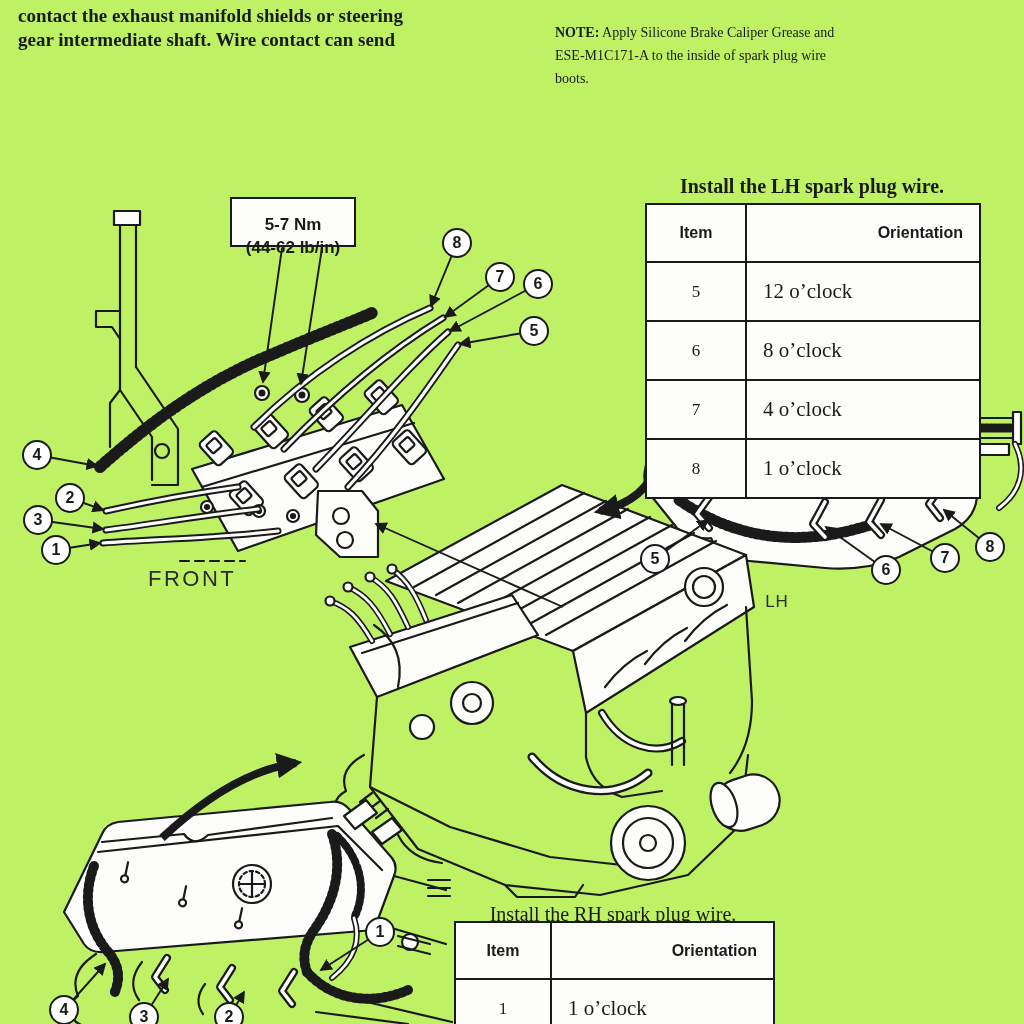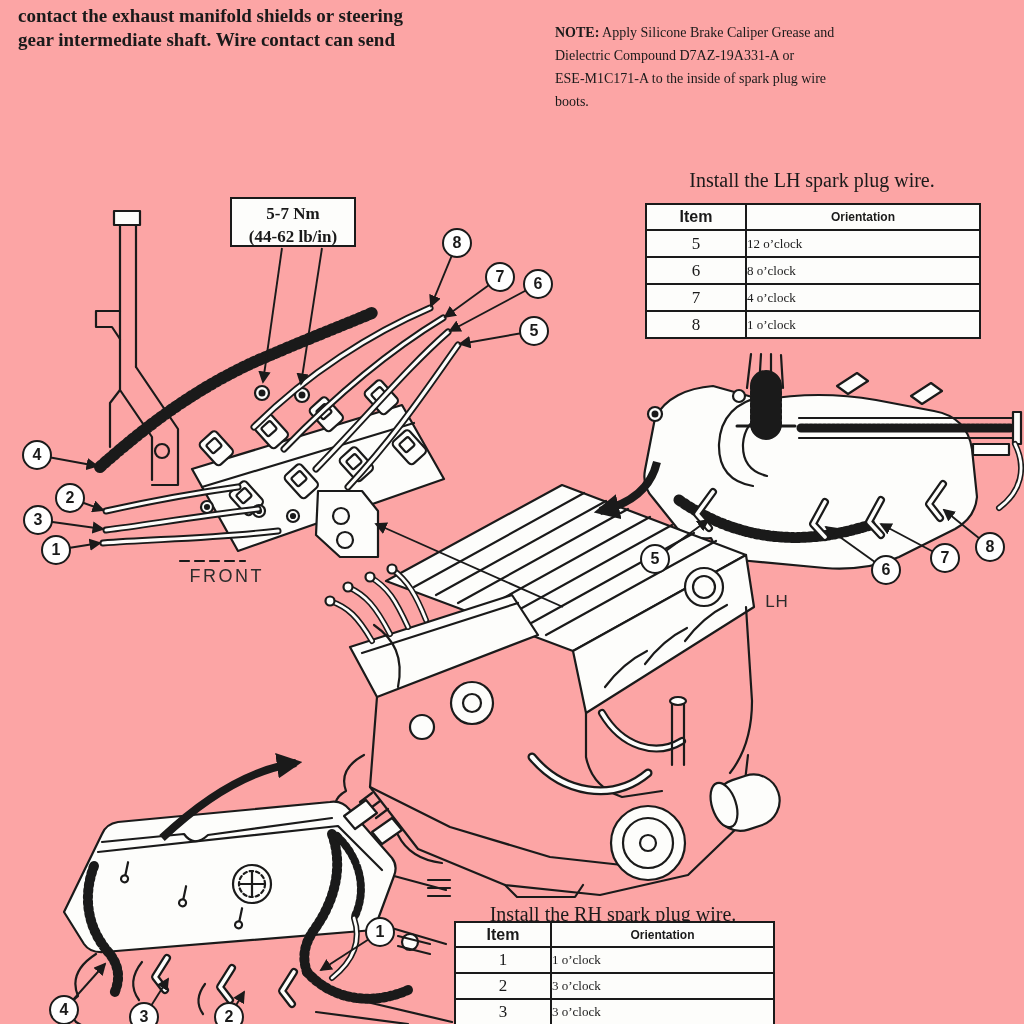--- a/index.html
+++ b/index.html
@@ -1,50 +1,50 @@
 <!DOCTYPE html>
 <html><head>
 <meta charset="utf-8">
 <style>
   html,body{margin:0;padding:0;background:#e8e8e8;}
   .page{
     position:relative;width:1024px;height:1024px;overflow:hidden;
-    background:#fca5a5;color:#1a1a1a;
+    background:#bef264;color:#1a1a1a;
     font-family:"Liberation Serif", serif;
   }
   .abs{position:absolute;}
   
   .warning{left:18px;top:4px;width:460px;font-weight:bold;font-size:19px;line-height:24px;z-index:6;}
   .note{left:555px;top:21px;width:420px;font-size:14px;line-height:23px;height:111px;overflow:hidden;z-index:6;}
   .note .b{font-weight:bold;}
   
   .tbl-title{font-size:20px;text-align:center;z-index:6;}
-  .lh-title{left:645px;top:169px;width:334px;}
+  .lh-title{left:645px;top:175px;width:334px;font-weight:bold;}
   .rh-title{left:452px;top:883px;width:322px;margin-top:20px;}
   
   table.otable{border-collapse:collapse;table-layout:fixed;background:#fdfdfb;z-index:6;position:absolute;}
-  table.otable th, table.otable td{border:2px solid #1a1a1a;padding:0;overflow:hidden;}
+  table.otable th, table.otable td{border:2px solid #1a1a1a;padding:16px;overflow:hidden;}
   table.otable{border:1px solid #1a1a1a;}
   th.h-item{font-family:"Liberation Sans",sans-serif;font-weight:bold;font-size:16px;text-align:center;}
-  th.h-orient{font-family:"Liberation Sans",sans-serif;font-weight:bold;font-size:12px;padding-right:12px;}
+  th.h-orient{font-family:"Liberation Sans",sans-serif;font-weight:bold;font-size:16px;text-align:right;padding-right:12px;}
   td.c-item{font-size:17px;text-align:center;}
-  td.c-orient{font-size:13px;text-align:left;padding-left:9px;}
+  td.c-orient{font-size:21px;text-align:left;padding-left:9px;}
   .lh-table{left:645px;top:203px;}
   .lh-table th{height:24px;} .lh-table td{height:25px;}
   .rh-table{left:454px;top:921px;}
   .rh-table th{height:23px;} .rh-table td{height:24px;}
   
   .torque-box{
     left:230px;top:197px;width:126px;height:50px;border:2.5px solid #1a1a1a;background:#fdfdfb;
-    font-family:Liberation Serif, serif;font-weight:bold;font-size:17px;line-height:23px;
-    text-align:center;padding-top:3px;box-sizing:border-box;z-index:6;
+    font-family:Liberation Sans, sans-serif;font-weight:bold;font-size:17px;line-height:23px;
+    text-align:center;padding-top:14px;box-sizing:border-box;z-index:6;
   }
   
   .cap{font-family:"Liberation Sans",sans-serif;color:#2b2b2b;z-index:6;}
-  .front-cap{left:148px;top:566px;width:116px;text-align:right;font-size:18px;letter-spacing:2.5px;}
+  .front-cap{left:148px;top:566px;width:116px;text-align:left;font-size:22px;letter-spacing:2.5px;}
   .lh-cap{left:752px;top:592px;width:50px;text-align:center;font-size:17px;letter-spacing:1px;}
   
   .co{
     width:30px;height:30px;border:2.6px solid #1a1a1a;border-radius:50%;background:#fff;
     box-sizing:border-box;display:flex;align-items:center;justify-content:center;
     font-family:"Liberation Sans",sans-serif;font-weight:bold;font-size:16px;z-index:5;
   }
   svg.diag{position:absolute;z-index:1;}
   svg.overlay{position:absolute;left:0;top:0;z-index:4;pointer-events:none;}
 </style>
@@ -371,21 +371,20 @@
     </g>
   </svg>
 
   <div class="abs warning">
     <div>contact the exhaust manifold shields or steering</div>
     <div>gear intermediate shaft. Wire contact can send</div>
   </div>
 
   <div class="abs note">
     <div><span class="b">NOTE:</span><span> Apply Silicone Brake Caliper Grease and</span></div>
-    <div>Dielectric Compound D7AZ-19A331-A or</div>
     <div>ESE-M1C171-A to the inside of spark plug wire</div>
     <div>boots.</div>
   </div>
 
   <div class="abs tbl-title lh-title">Install the LH spark plug wire.</div>
   <table class="otable lh-table">
     <colgroup>
         <col style="width:100px">
         <col style="width:234px">
       </colgroup>

